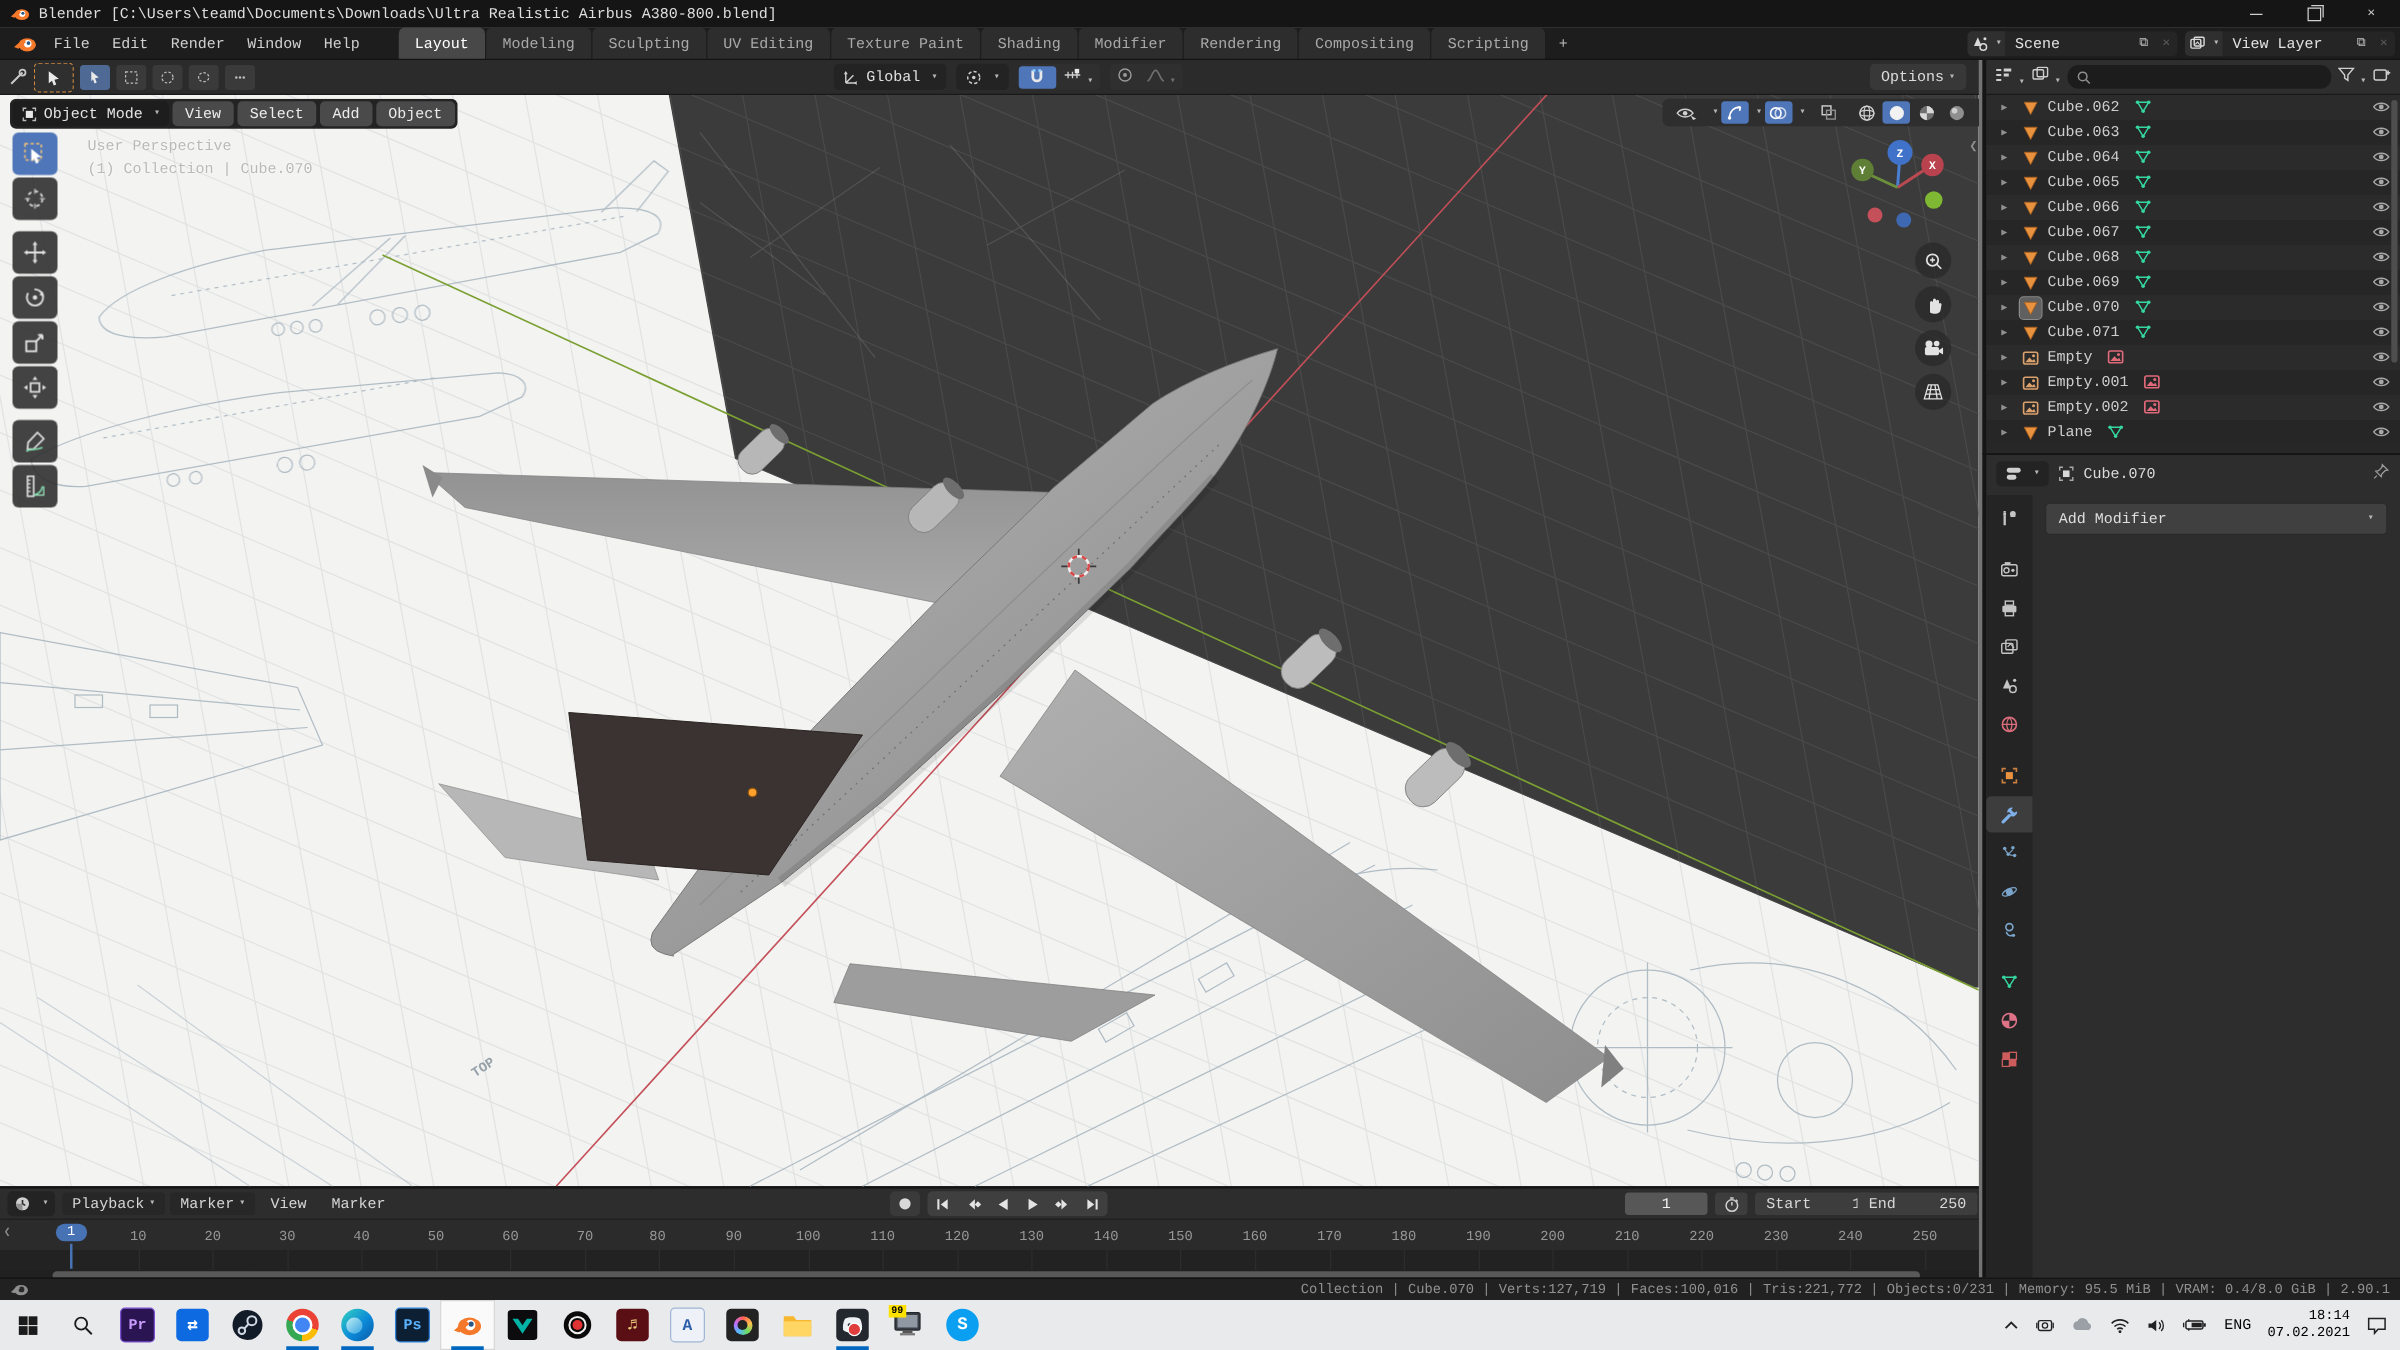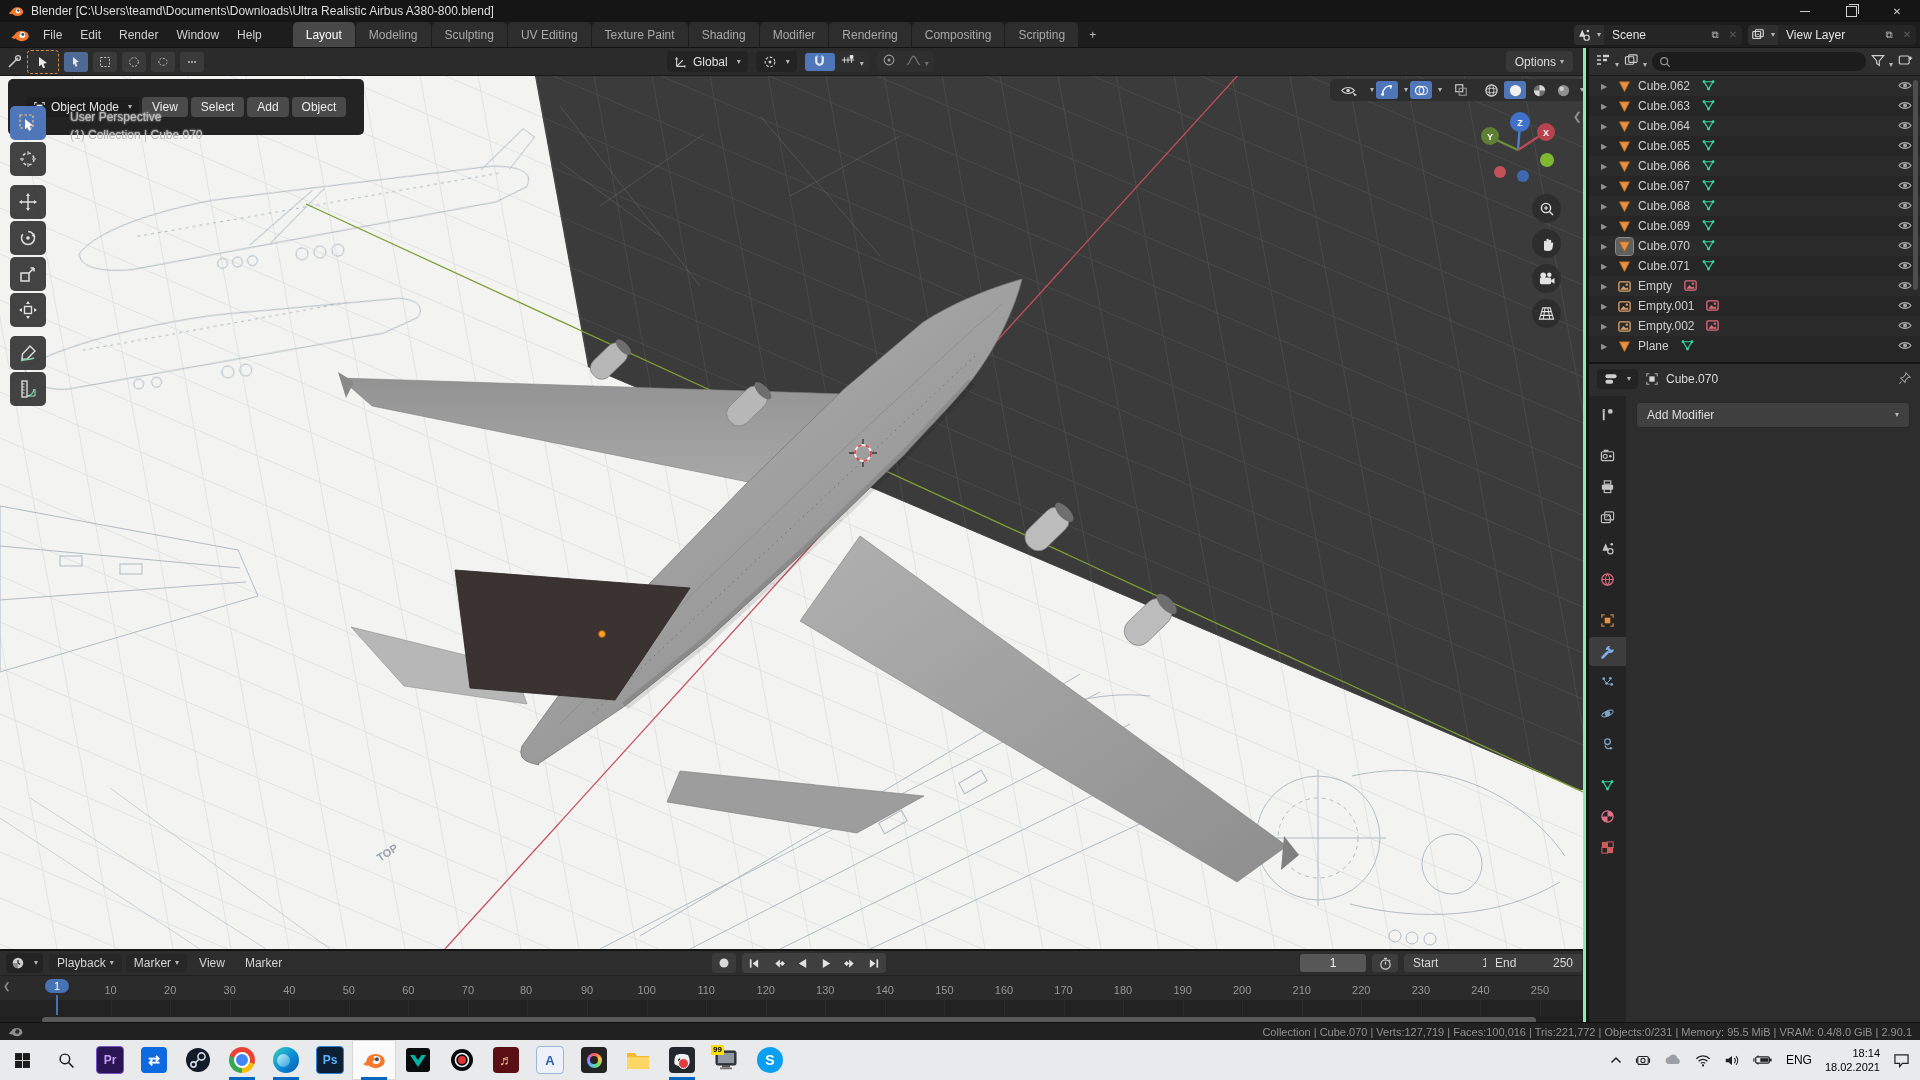--- a/index.html
+++ b/index.html
@@ -1,18 +1,18 @@
 <!DOCTYPE html>
 <html><head>
 <meta charset="utf-8">
 <style>
   html,body{margin:0;padding:0;background:#000;}
   #stage{position:relative;width:1920px;height:1080px;overflow:hidden;
-    font-family:Liberation Sans, sans-serif;font-size:12px;color:#d4d4d4;
-    background:#86efac;user-select:none;}
+    font-family:Liberation Mono, monospace;font-size:12px;color:#d4d4d4;
+    background:#737373;user-select:none;}
   .abs{position:absolute;}
   .flex{display:flex;align-items:center;}
   .caret{font-size:8px;color:#b5b5b5;margin-left:4px;line-height:1;}
   .caret.dim{color:#6f6f6f;}
 
   
   #titlebar{left:0;top:0;width:1920px;height:22px;background:#151515;display:flex;align-items:center;color:#dedede;font-size:12px;}
   #titlebar .blogo{width:16px;height:12px;margin:0 7px 0 8px;}
   #win-controls{margin-left:auto;display:flex;height:100%;}
   .winbtn{width:46px;height:100%;display:grid;place-items:center;color:#cfcfcf;font-size:10px;}
@@ -47,21 +47,21 @@
   .seg{background:#2f2f2f;border-radius:4px;height:21px;display:flex;align-items:center;}
   .seg>*{padding:0 5px;}
   #options-btn{position:absolute;right:10px;top:3px;height:21px;background:#383838;border-radius:4px;display:flex;align-items:center;padding:0 9px;color:#dcdcdc;}
 
   
   #outl-header{left:1586px;top:48px;width:334px;height:28px;background:#2e2e2e;border-bottom:1px solid #191919;border-left:3px solid #151515;box-sizing:border-box;display:flex;align-items:center;gap:5px;padding:0 6px;}
   #outl-search{flex:1;height:19px;background:#1c1c1c;border-radius:9px;display:flex;align-items:center;padding:0 7px;gap:5px;color:#8a8a8a;}
 
   
   #viewport{left:0;top:76px;width:1583px;height:873px;background:#f2f2f1;overflow:hidden;}
-  #vp-header-left{position:absolute;left:8px;top:3px;background:#232323;border-radius:5px;display:flex;align-items:center;gap:3px;padding:18px;}
+  #vp-header-left{position:absolute;left:8px;top:3px;background:#232323;border-radius:5px;display:flex;align-items:center;gap:3px;padding:2px;}
   .mode-chip{background:#1d1d1d;border-radius:4px;height:20px;display:flex;align-items:center;gap:5px;padding:0 7px;color:#e4e4e4;}
   .vp-menu{background:#4a4a4a;border-radius:4px;height:20px;display:flex;align-items:center;padding:0 10px;color:#ececec;}
   #vp-header-right{position:absolute;left:1330px;top:3px;background:#2e2e2e;border-radius:5px;display:flex;align-items:center;gap:2px;padding:2px 4px;height:22px;box-sizing:border-box;}
   .tgl{width:22px;height:18px;border-radius:3px;display:grid;place-items:center;}
   .tgl.on{background:#4f76b8;}
   #vp-overlay-text{position:absolute;left:70px;top:32px;line-height:18px;color:#b9b9b9;text-shadow:0 0 2px #ffffff;}
   #vp-toolbar{position:absolute;left:10px;top:30px;display:flex;flex-direction:column;gap:2px;}
   .tool-btn{width:36px;height:34px;background:rgba(42,42,42,0.88);border-radius:5px;display:grid;place-items:center;}
   .tool-btn.active{background:#4f76b8;}
   .tool-gap{height:5px;}
@@ -1486,21 +1486,21 @@
           <svg width="20" height="12" viewBox="0 0 22 12">
             <rect x="3" y="2.5" width="15" height="7" rx="1.5" fill="none" stroke="#222" stroke-width="1.3"></rect>
             <rect x="18.5" y="4.5" width="2" height="3" fill="#222"></rect>
             <rect x="8" y="4" width="9" height="4" fill="#222"></rect>
             <path d="M1 4 v4 M5.5 1 v2 M5.5 9 v2" stroke="#222" stroke-width="1.2"></path>
           </svg>
         </span>
       <span class="lang">ENG</span>
       <span class="clock">
         <div>18:14</div>
-        <div>18.02.2021</div>
+        <div>07.02.2021</div>
       </span>
       <span class="trayic">
           <svg width="17" height="15" viewBox="0 0 18 16">
             <path d="M2 2 H16 V11 H10 L7 14.5 V11 H2 Z" fill="none" stroke="#222" stroke-width="1.3"></path>
           </svg>
         </span>
     </div>
   </div>
 
 </div>

